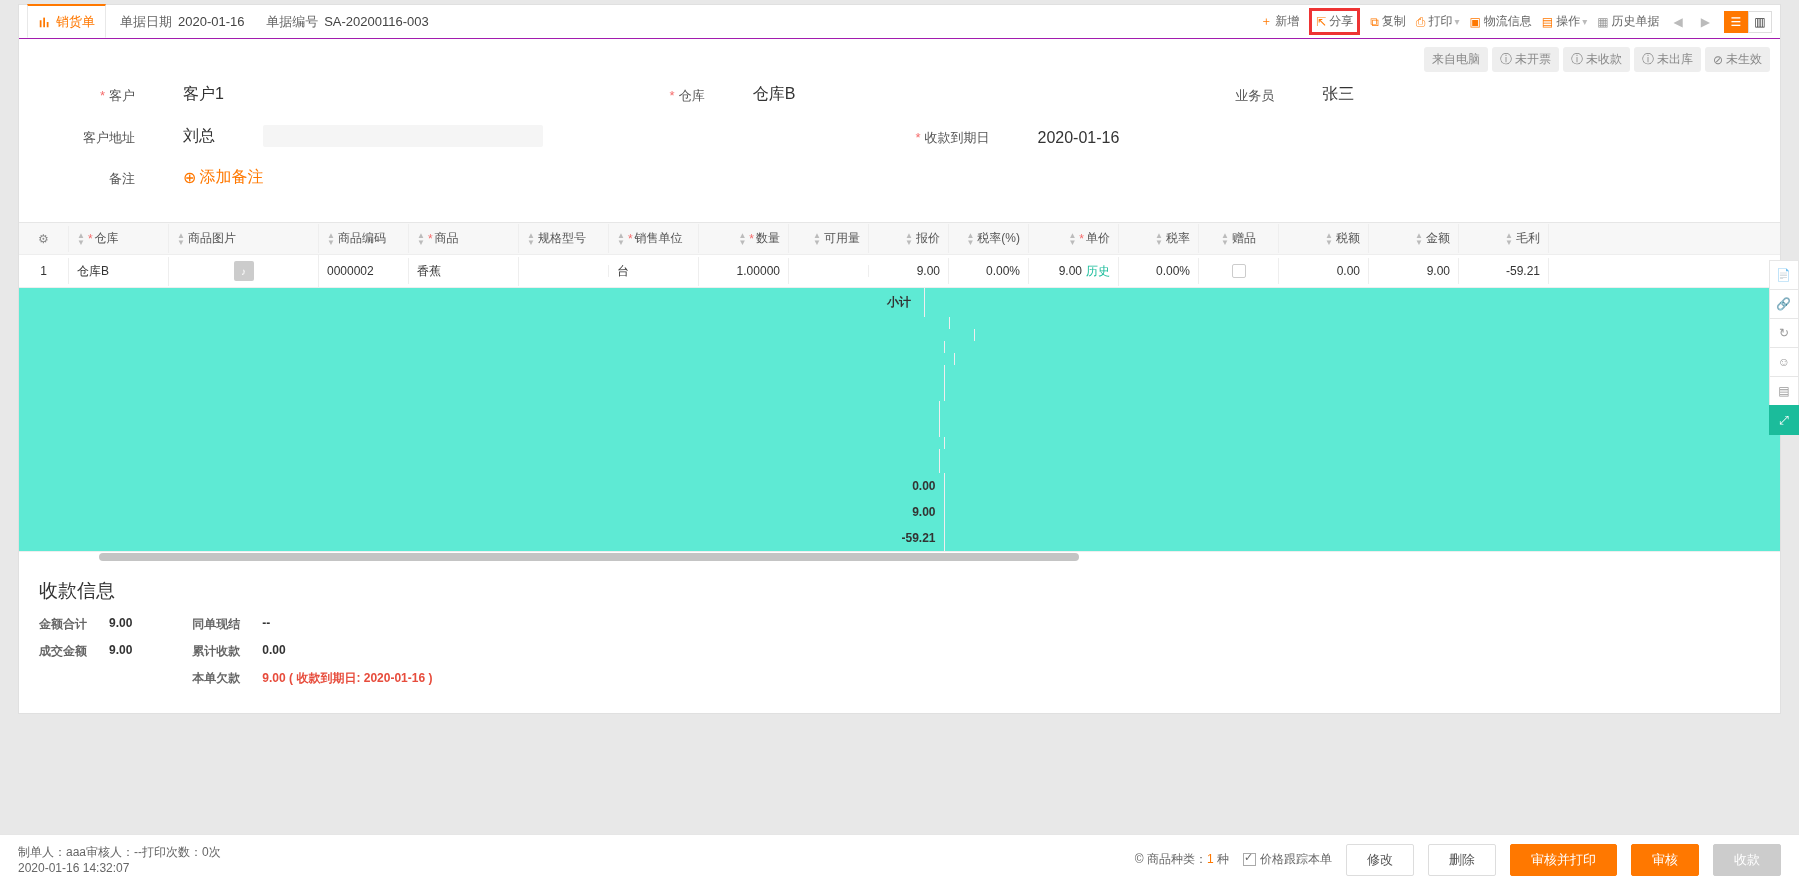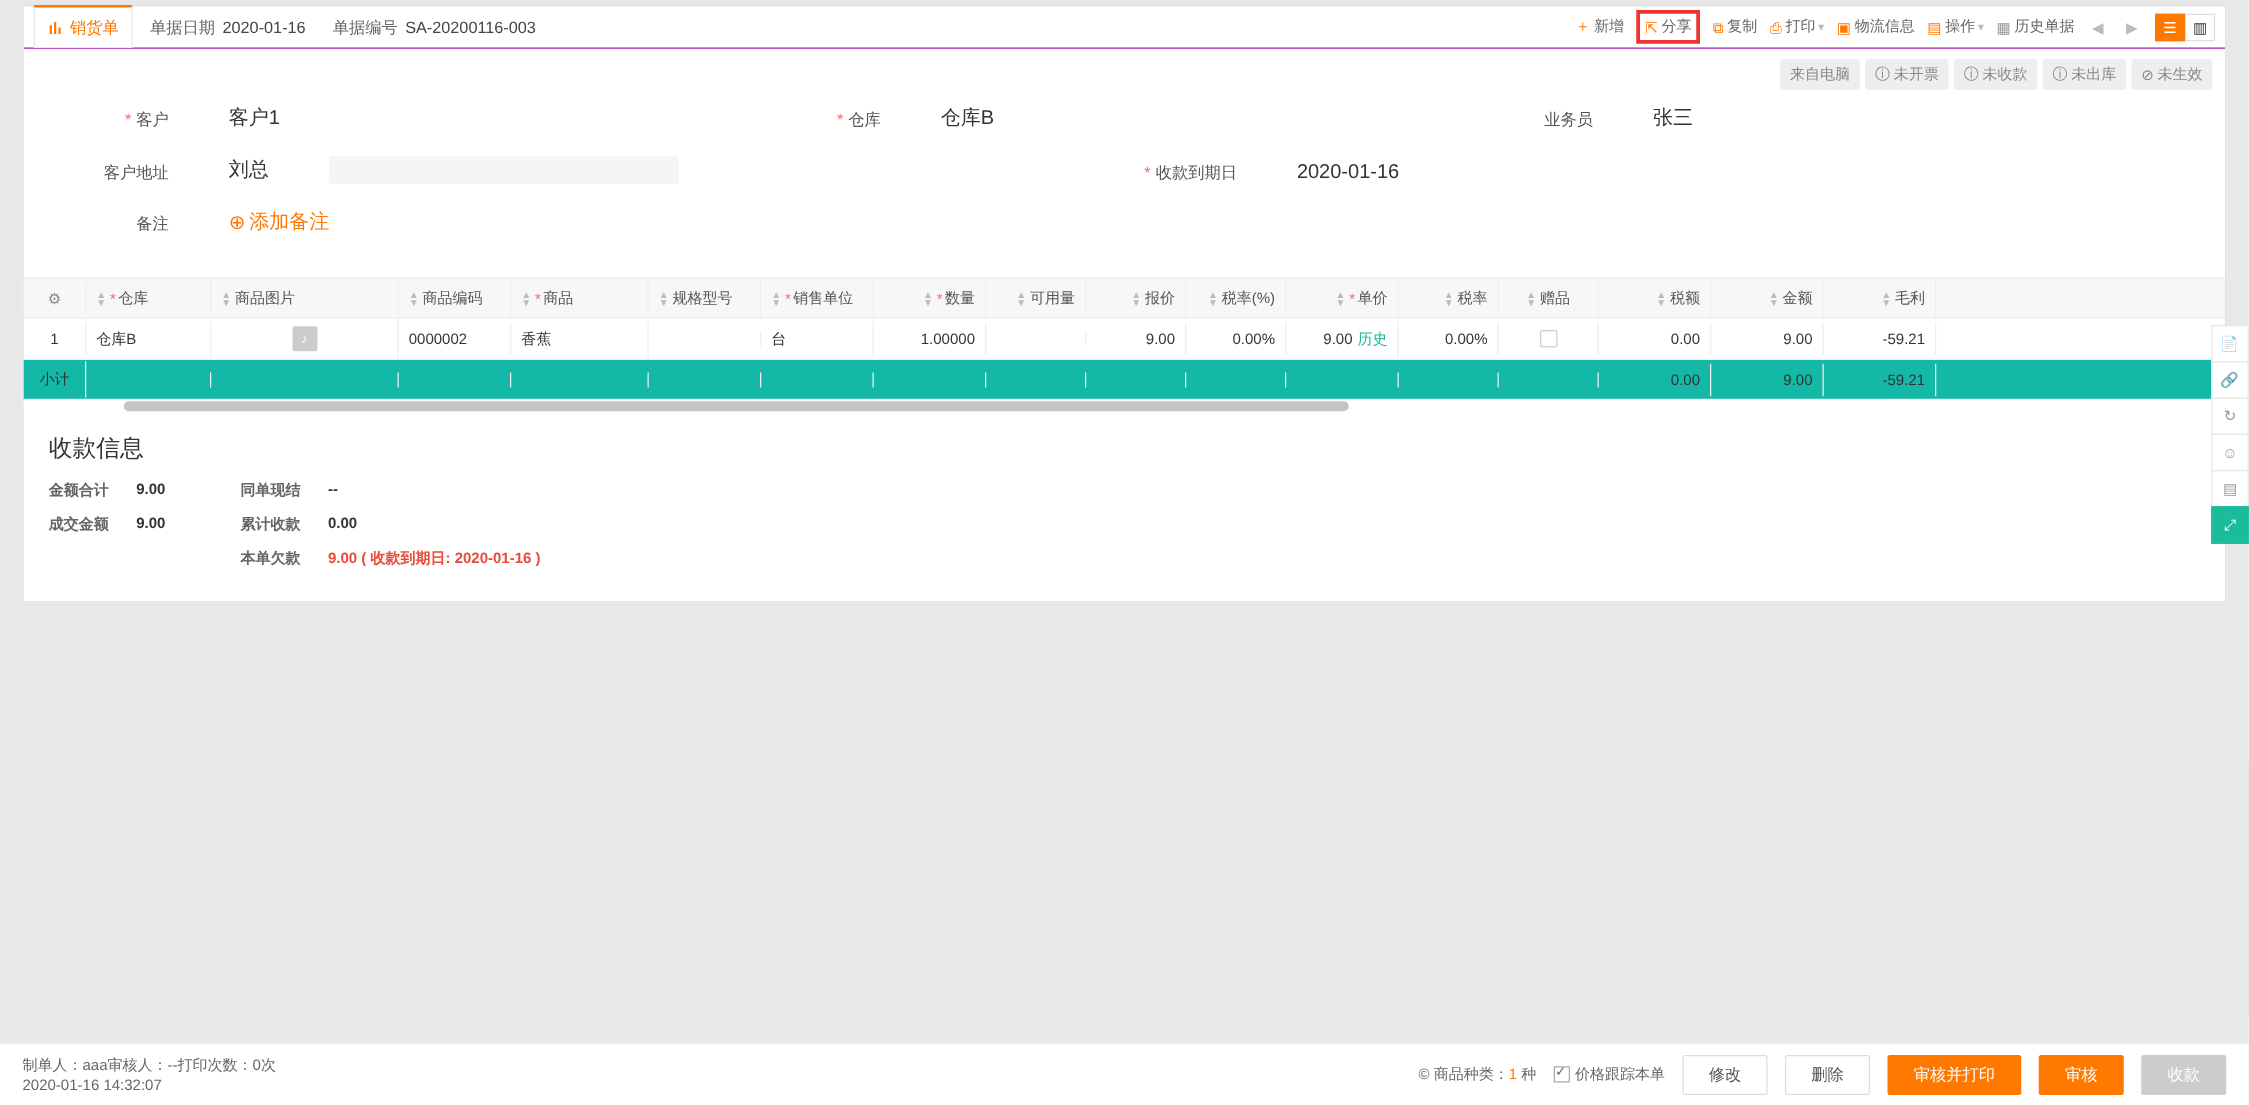--- a/index.html
+++ b/index.html
@@ -33,21 +33,21 @@
     .flbl { width:90px; text-align:right; color:#555; font-size:13px; }
     .flbl .req { color:#f56c6c; margin-right:4px; }
     .fval { margin-left:8px; font-size:16px; color:#333; }
     .fval.mask { background:#f5f5f5; width:280px; height:22px; border-radius:2px; }
     .addlink { color:#ff7800; cursor:pointer; display:inline-flex; align-items:center; }
     .addlink .p { margin-right:3px; }
     
     .table { border-top:1px solid #e6e6e6; }
     .tr { display:flex; border-bottom:1px solid #eee; min-height:32px; align-items:center; }
     .tr.head { background:#f7f7f7; color:#555; font-weight:500; }
-    .tr.sum { background:#14b8a6; font-weight:400; }
+    .tr.sum { background:#5eead4; font-weight:700;flex-direction:column; }
     .td { padding:6px 8px; border-right:1px solid #eee; font-size:12px; display:flex; align-items:center; overflow:hidden; }
     .td.r { justify-content:flex-end; }
     .td.c { justify-content:center; }
     .c0{width:50px;} .c1{width:100px;} .c2{width:150px;} .c3{width:90px;}
     .c4{width:110px;} .c5{width:90px;} .c6{width:90px;} .c7{width:90px;}
     .c8{width:80px;} .c9{width:80px;} .c10{width:80px;} .c11{width:90px;}
     .c12{width:80px;} .c13{width:80px;} .c14{width:90px;} .c15{width:90px;}
     .c16{width:90px;}
     .sort { color:#bbb; font-size:8px; margin-right:3px; line-height:7px; display:inline-block; }
     .sort::before{content:"▲";display:block;} .sort::after{content:"▼";display:block;}

